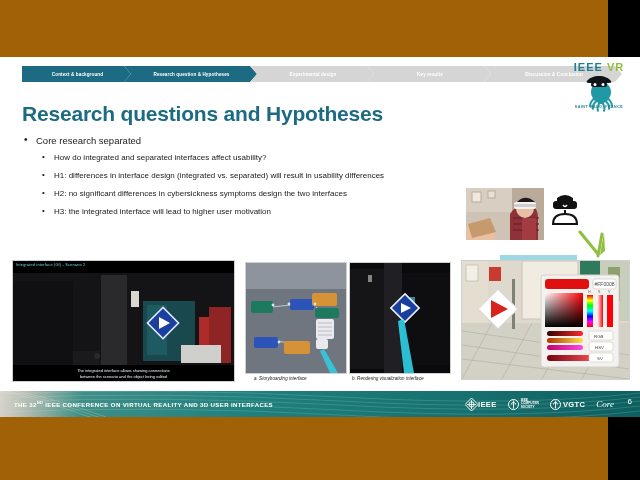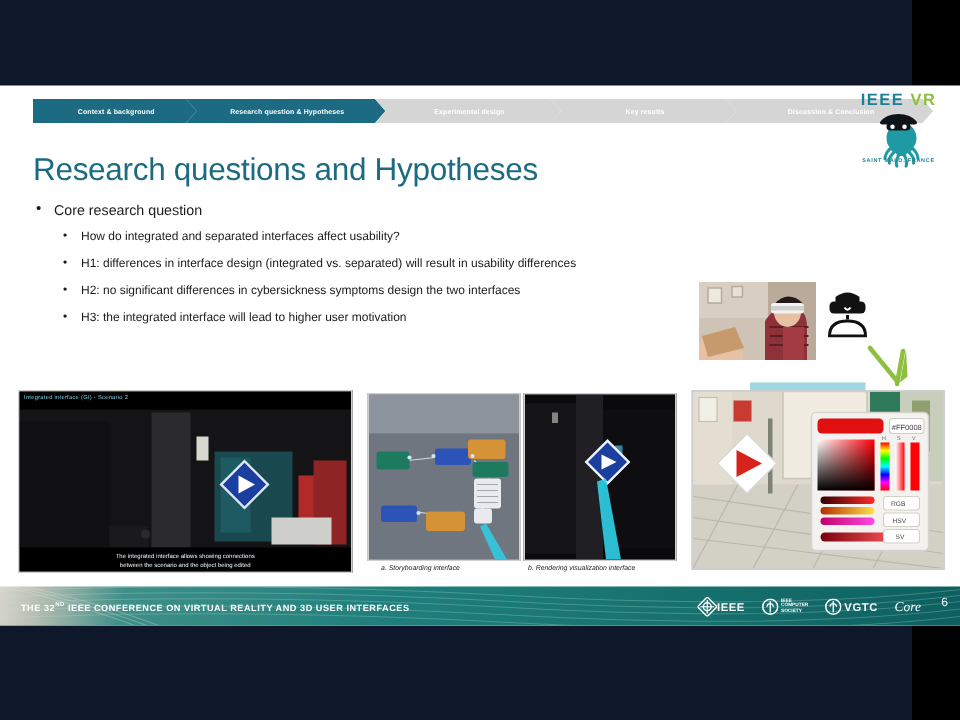--- a/index.html
+++ b/index.html
@@ -1,19 +1,19 @@
 <!DOCTYPE html>
 <html><head>
 <meta charset="utf-8">
 <style>
   html,body{margin:0;padding:0;background:#000;}
   body{width:640px;height:480px;overflow:hidden;font-family:"Liberation Sans",sans-serif;}
 
   
-  #player{position:relative;width:608px;height:480px;background:#0f172a;}
+  #player{position:relative;width:608px;height:480px;background:#a16207;}
   #slide{position:absolute;left:0;top:57px;width:640px;height:360px;background:#ffffff;overflow:hidden;}
 
   
   .crumbs{position:absolute;left:22px;top:9px;height:16px;display:flex;align-items:stretch;}
   .crumb{position:relative;height:16px;display:flex;align-items:center;justify-content:center;
          color:#ffffff;font-size:4.6px;font-weight:bold;letter-spacing:.1px;
          padding:0 7px 0 9px;margin-right:-7px;white-space:nowrap;
          clip-path:polygon(0 0, calc(100% - 7px) 0, 100% 50%, calc(100% - 7px) 100%, 0 100%, 7px 50%);}
   .crumb.c1{background:#1c6b82;width:93px;clip-path:polygon(0 0, calc(100% - 7px) 0, 100% 50%, calc(100% - 7px) 100%, 0 100%, 0 100%);}
   .crumb.c2{background:#1c6b82;width:117px;}
@@ -24,21 +24,21 @@
   
   .vrlogo{position:absolute;right:4px;top:4px;width:74px;text-align:center;}
   .vrlogo .wm{font-size:11px;font-weight:bold;letter-spacing:1px;line-height:12px;}
   .vrlogo .wm .ieee{color:#1c7f93;}
   .vrlogo .wm .vr{color:#8fbf3f;}
   .octo{position:relative;width:74px;height:40px;margin-top:-1px;}
   .octo svg{display:block;}
   .vrlogo .city{font-size:3.6px;color:#1c7f93;letter-spacing:.5px;font-weight:bold;margin-top:-7px;position:relative;z-index:3;}
 
   
-  .title{position:absolute;left:22px;top:31px;font-size:21px;color:#1c6b82;font-weight:normal;
+  .title{position:absolute;left:22px;top:31px;font-size:21px;color:#1c6b82;font-weight:bold;
          font-family:"Liberation Sans",sans-serif;letter-spacing:-.2px;}
 
   
   .bullets{position:absolute;left:22px;top:78px;width:480px;}
   .b1{position:relative;padding-left:14px;font-size:9.5px;color:#1a1a1a;margin-bottom:6px;}
   .b1::before{content:"•";position:absolute;left:2px;top:-1px;font-size:10px;color:#1a1a1a;}
   .b2{position:relative;padding-left:32px;font-size:8px;color:#1a1a1a;margin:4px 0 6px 0;line-height:12px;}
   .b2::before{content:"•";position:absolute;left:20px;top:-1px;font-size:8px;color:#1a1a1a;}
 
   
@@ -103,21 +103,21 @@
           <circle cx="33" cy="12.5" r="1.5" fill="#fff"></circle>
           <circle cx="41" cy="12.5" r="1.5" fill="#fff"></circle>
         </svg>
       </div>
       <div class="city">SAINT MALO, FRANCE</div>
     </div>
 
     <h1 class="title">Research questions and Hypotheses</h1>
 
     <div class="bullets">
-      <div class="b1">Core research question</div>
+      <div class="b1">Core research separated</div>
       <div class="b2">How do integrated and separated interfaces affect usability?</div>
       <div class="b2">H1: differences in interface design (integrated vs. separated) will result in usability differences</div>
       <div class="b2">H2: no significant differences in cybersickness symptoms design the two interfaces</div>
       <div class="b2">H3: the integrated interface will lead to higher user motivation</div>
     </div>
 
     <div class="ph1">
       <svg width="78" height="52" viewBox="0 0 78 52">
         <rect width="78" height="52" fill="#cfc3b5"></rect>
         <rect x="0" y="0" width="78" height="24" fill="#d8cec2"></rect>

